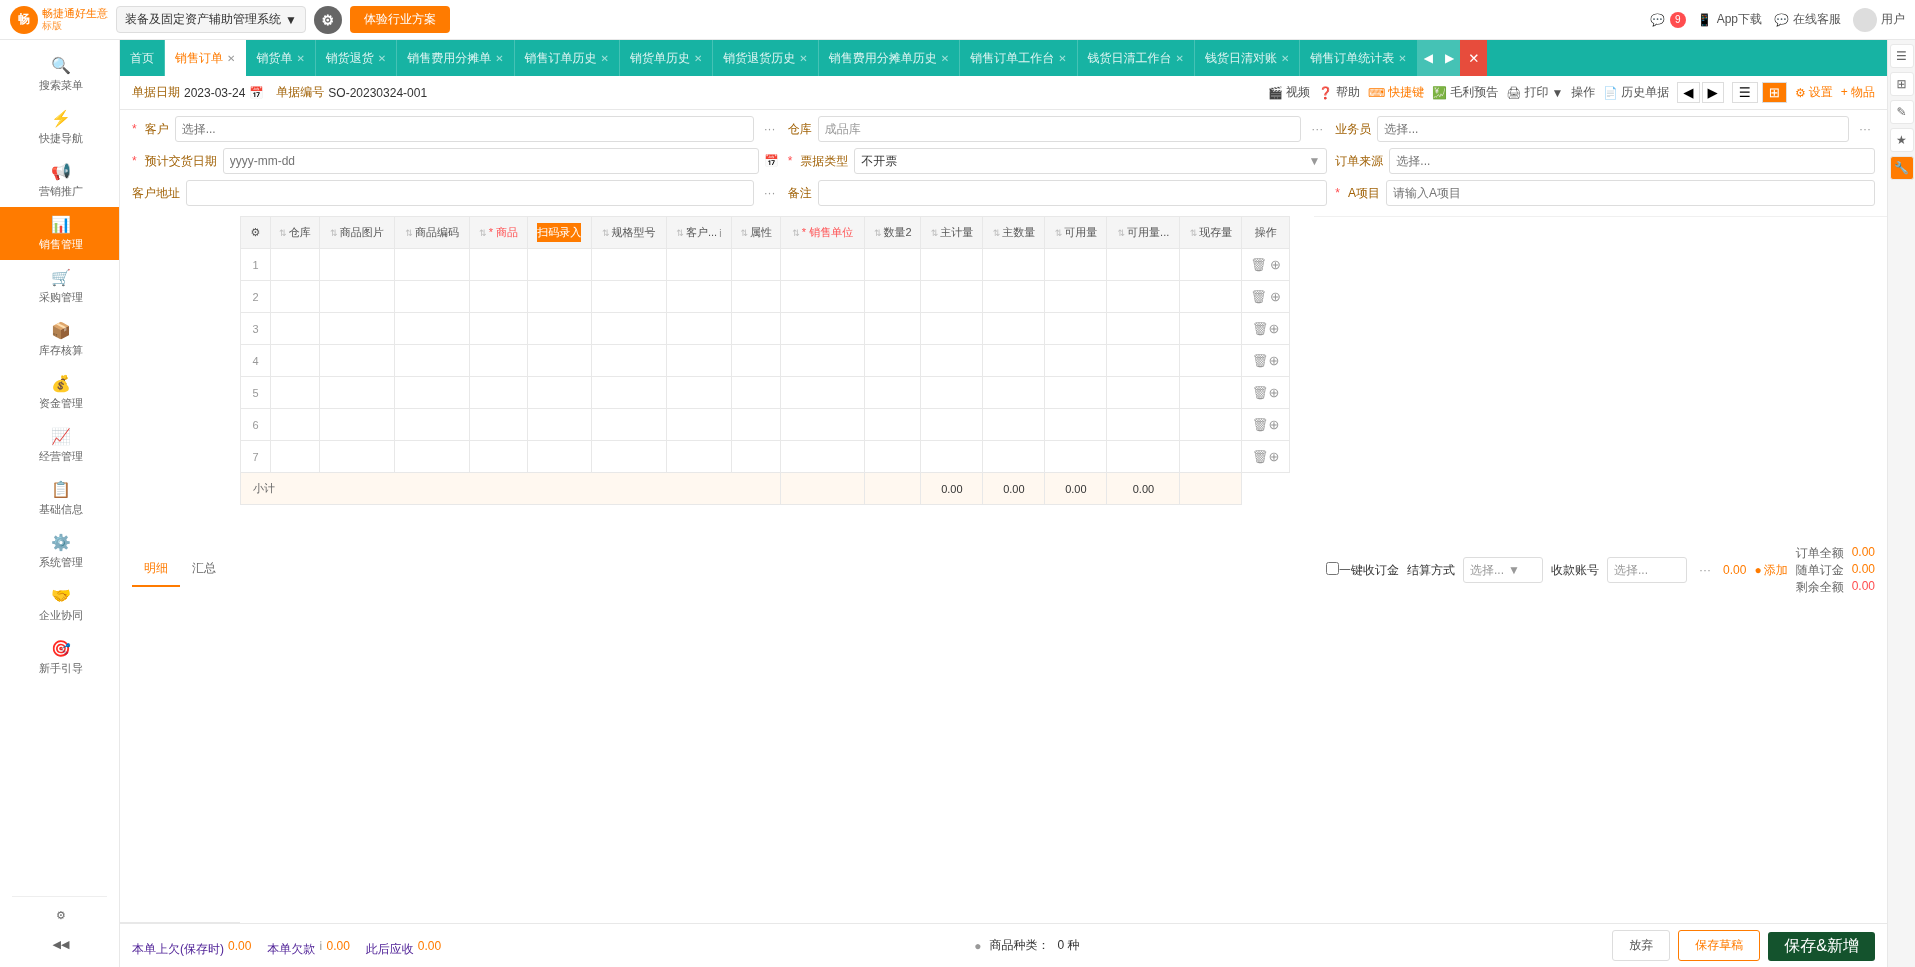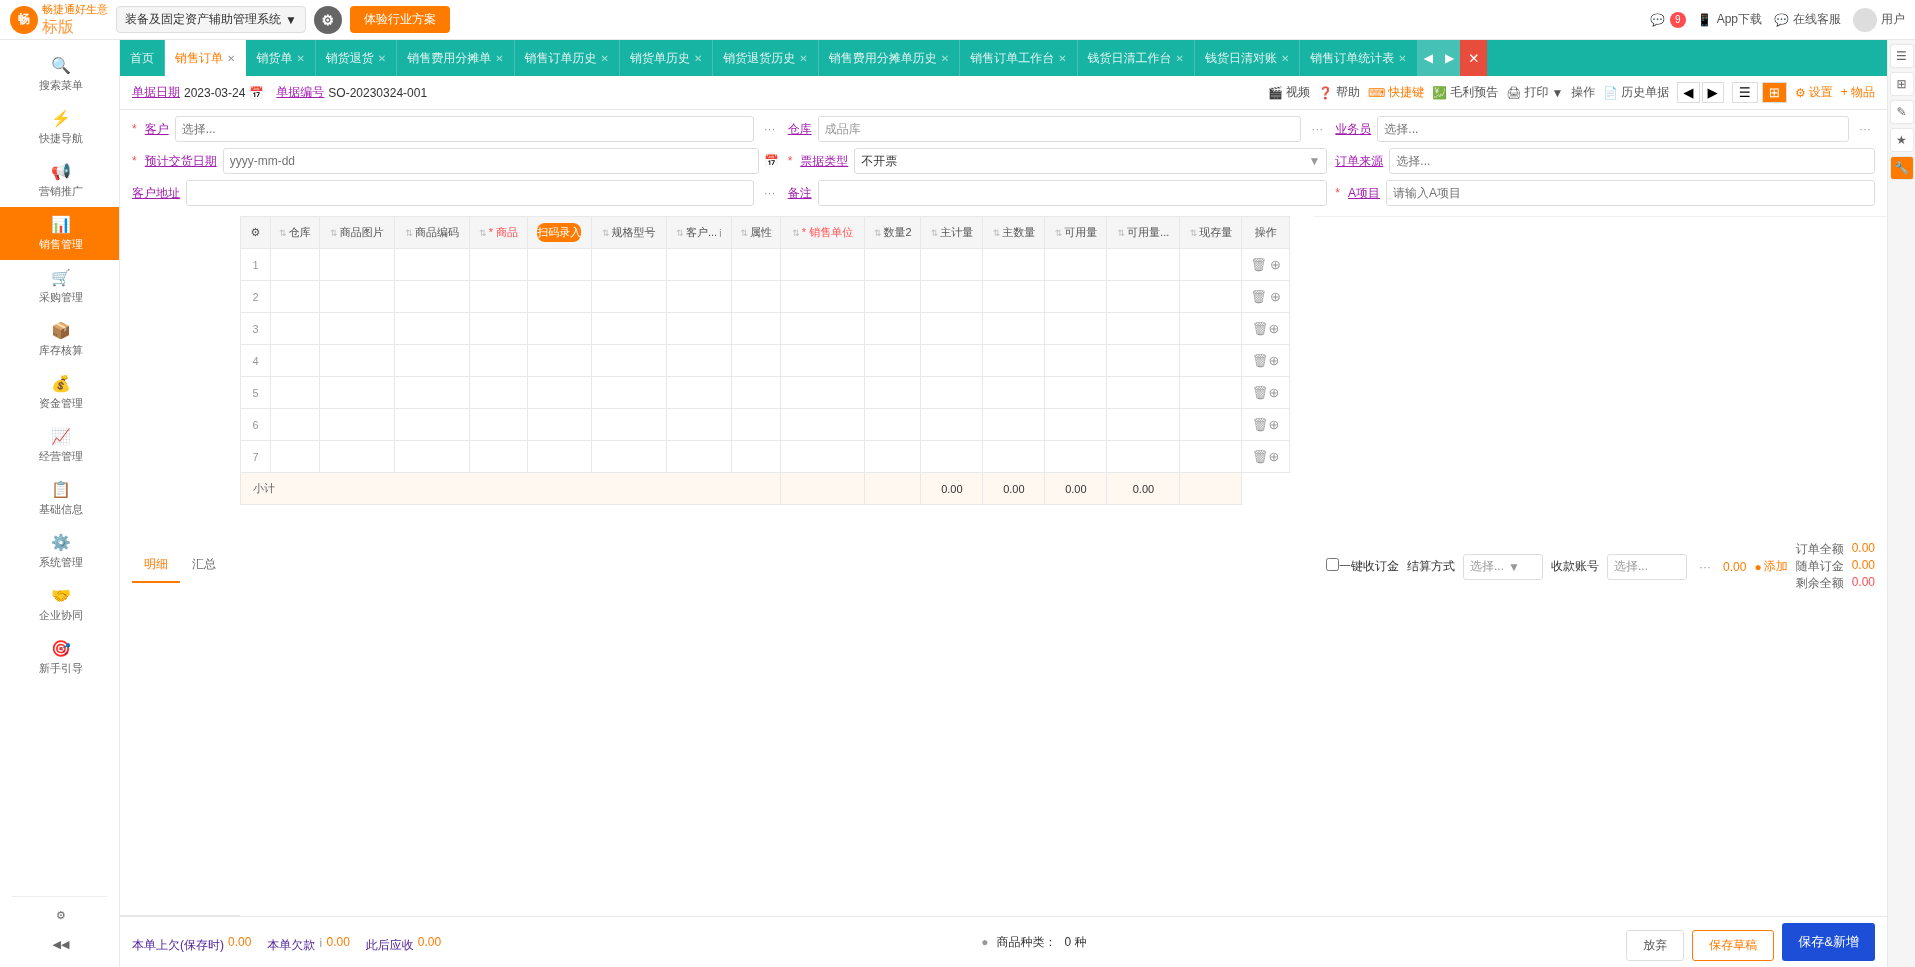--- a/index.html
+++ b/index.html
@@ -100,21 +100,21 @@
     }
     .header-left { display: flex; align-items: center; gap: 12px; font-size: 12px; }
     .header-right { display: flex; align-items: center; gap: 8px; font-size: 12px; }
     .date-field { display: flex; align-items: center; gap: 4px; }
     .doc-number { display: flex; align-items: center; gap: 4px; }
     .toolbar-btn { display: flex; align-items: center; gap: 3px; cursor: pointer; color: #555; }
 
     
     .form-row { display: flex; align-items: center; margin-bottom: 6px; gap: 8px; }
     .form-field { display: flex; align-items: center; flex: 1; gap: 6px; }
-    .field-label { color: #a21caf; white-space: nowrap; min-width: fit-content; text-decoration: underline; }
+    .field-label { color: #a16207; white-space: nowrap; min-width: fit-content; }
     .field-required { color: #ff4d4f; margin-right: 2px; }
     .field-input {
       border: 1px solid #ddd;
       border-radius: 3px;
       padding: 3px 6px;
       font-size: 12px;
       color: #999;
       background: #fff;
       flex: 1;
       min-width: 80px;
@@ -145,21 +145,21 @@
     }
     .data-table td {
       border: 1px solid #e8e8e8;
       padding: 4px;
       text-align: center;
       height: 32px;
       color: #333;
     }
     .row-number { color: #999; font-size: 11px; }
     .col-settings { background: #f5f5f5; width: 30px; }
-    .scan-btn { background: #ff7b00; color: white; border: none; border-radius: 8px; padding: 2px 0; font-size: 11px; cursor: pointer; }
+    .scan-btn { background: #ff7b00; color: white; border: none; border-radius: 0; padding: 2px 0; font-size: 11px; cursor: pointer; }
     .table-action-btn { background: none; border: none; cursor: pointer; color: #999; font-size: 13px; }
     .th-sort { display: flex; align-items: center; justify-content: center; gap: 2px; }
     .sort-icon { color: #bbb; font-size: 9px; }
     .required-col { color: #ff4d4f; }
 
     
     .summary-row td { background: #fff8f0; font-weight: 500; }
     .summary-label { color: #666; }
     .summary-value { color: #ff7b00; }
 
@@ -171,21 +171,21 @@
     .order-summary-row { display: flex; justify-content: space-between; font-size: 12px; }
     .order-summary-label { color: #666; }
     .order-summary-value { color: #ff7b00; }
 
     
     .footer { background: #fff; border-top: 1px solid #e8e8e8; padding: 6px 12px; display: flex; align-items: center; justify-content: space-between; }
     .footer-left { display: flex; align-items: center; gap: 16px; font-size: 12px; color: #666; }
     .footer-right { display: flex; align-items: flex-end; gap: 8px; }
     .btn-abandon { border: 1px solid #ddd; background: #fff; color: #555; padding: 6px 16px; border-radius: 3px; cursor: pointer; font-size: 12px; }
     .btn-draft { border: 1px solid #ff7b00; background: #fff; color: #ff7b00; padding: 6px 16px; border-radius: 3px; cursor: pointer; font-size: 12px; }
-    .btn-save-new { background: #1d4ed8; color: white; border: none; padding: 10px 16px; border-radius: 3px; cursor: pointer; font-size: 13px; }
+    .btn-save-new { background: #14532d; color: white; border: none; padding: 4px 16px; border-radius: 3px; cursor: pointer; font-size: 16px; }
 
     
     .right-panel { width: 28px; background: #f5f5f5; border-left: 1px solid #e8e8e8; display: flex; flex-direction: column; align-items: center; padding-top: 4px; gap: 4px; }
     .right-panel-btn { width: 24px; height: 24px; background: #fff; border: 1px solid #e8e8e8; border-radius: 3px; display: flex; align-items: center; justify-content: center; cursor: pointer; font-size: 12px; color: #666; }
 
     
     .checkbox-wrapper { display: flex; }
     input[type="checkbox"] { width: 13px; height: 13px; }
 
     
@@ -207,21 +207,21 @@
 <body>
 
 <div class="top-bar">
   <div class="top-bar-left">
     <div class="logo-area">
       <div class="logo-icon">
         <span>畅</span>
       </div>
       <div class="logo-text">
         <div>畅捷通好生意</div>
-        <div style="font-size:16px;color:#ff9a3c;">标版</div>
+        <div style="font-size:10px;color:#ff9a3c;">标版</div>
       </div>
     </div>
     <div class="system-selector">
       <span>装备及固定资产辅助管理系统</span>
       <span>▼</span>
     </div>
     <div class="logo-icon" style="background:#666;font-size:14px;">⚙</div>
     <button class="industry-btn">体验行业方案</button>
   </div>
   <div class="top-bar-right">

